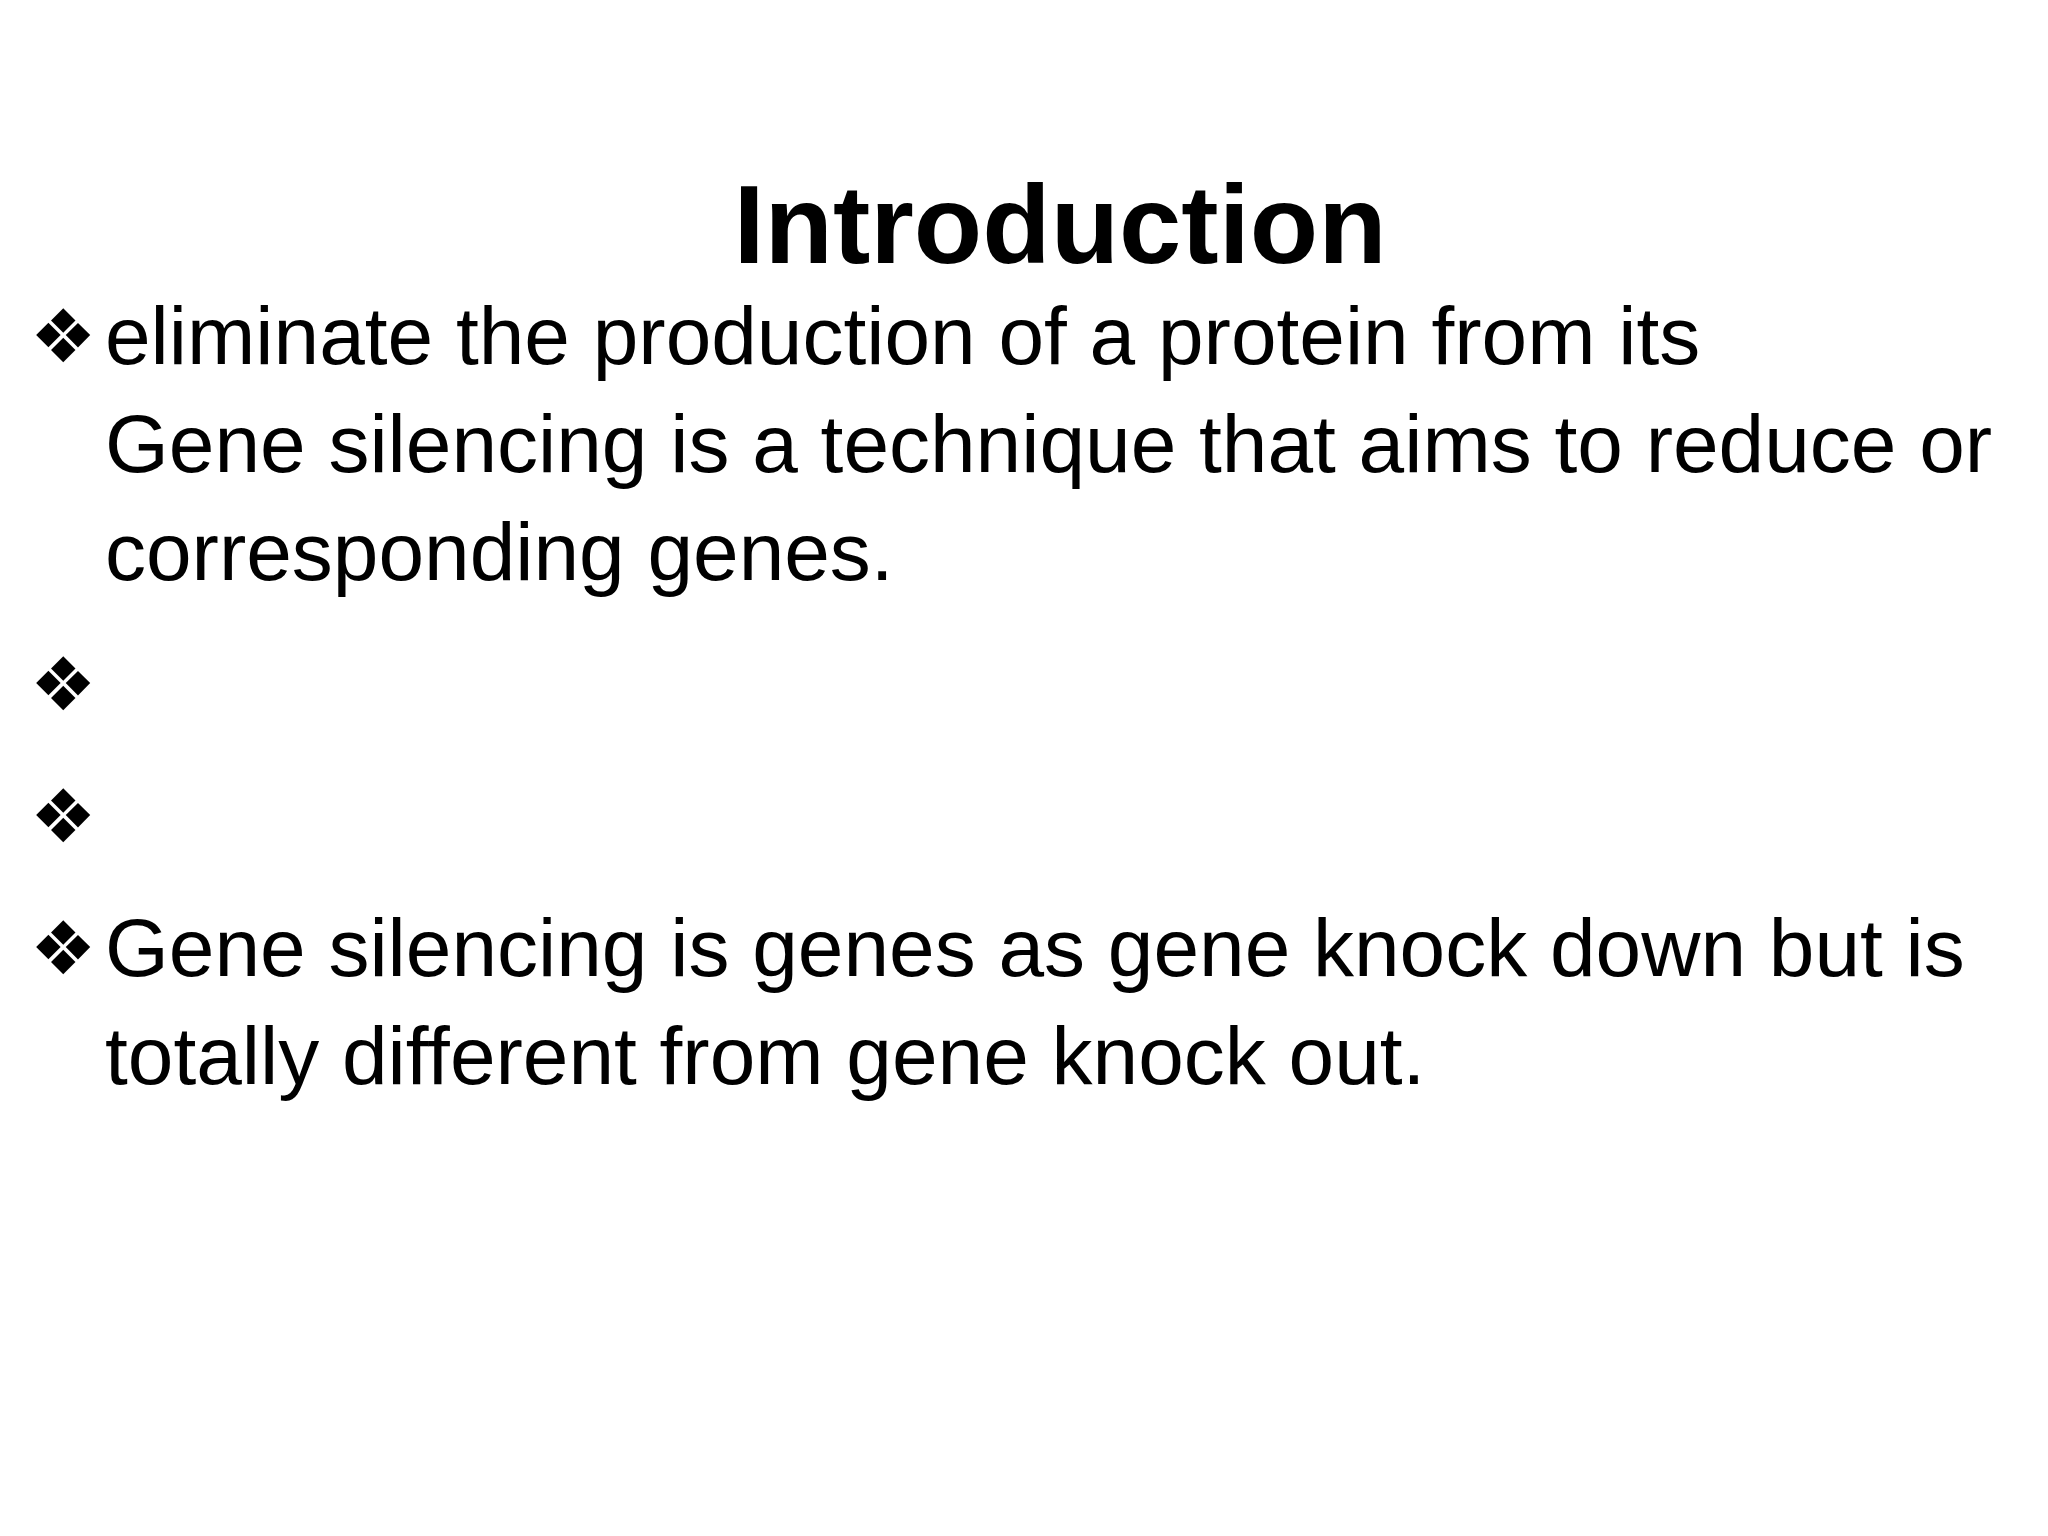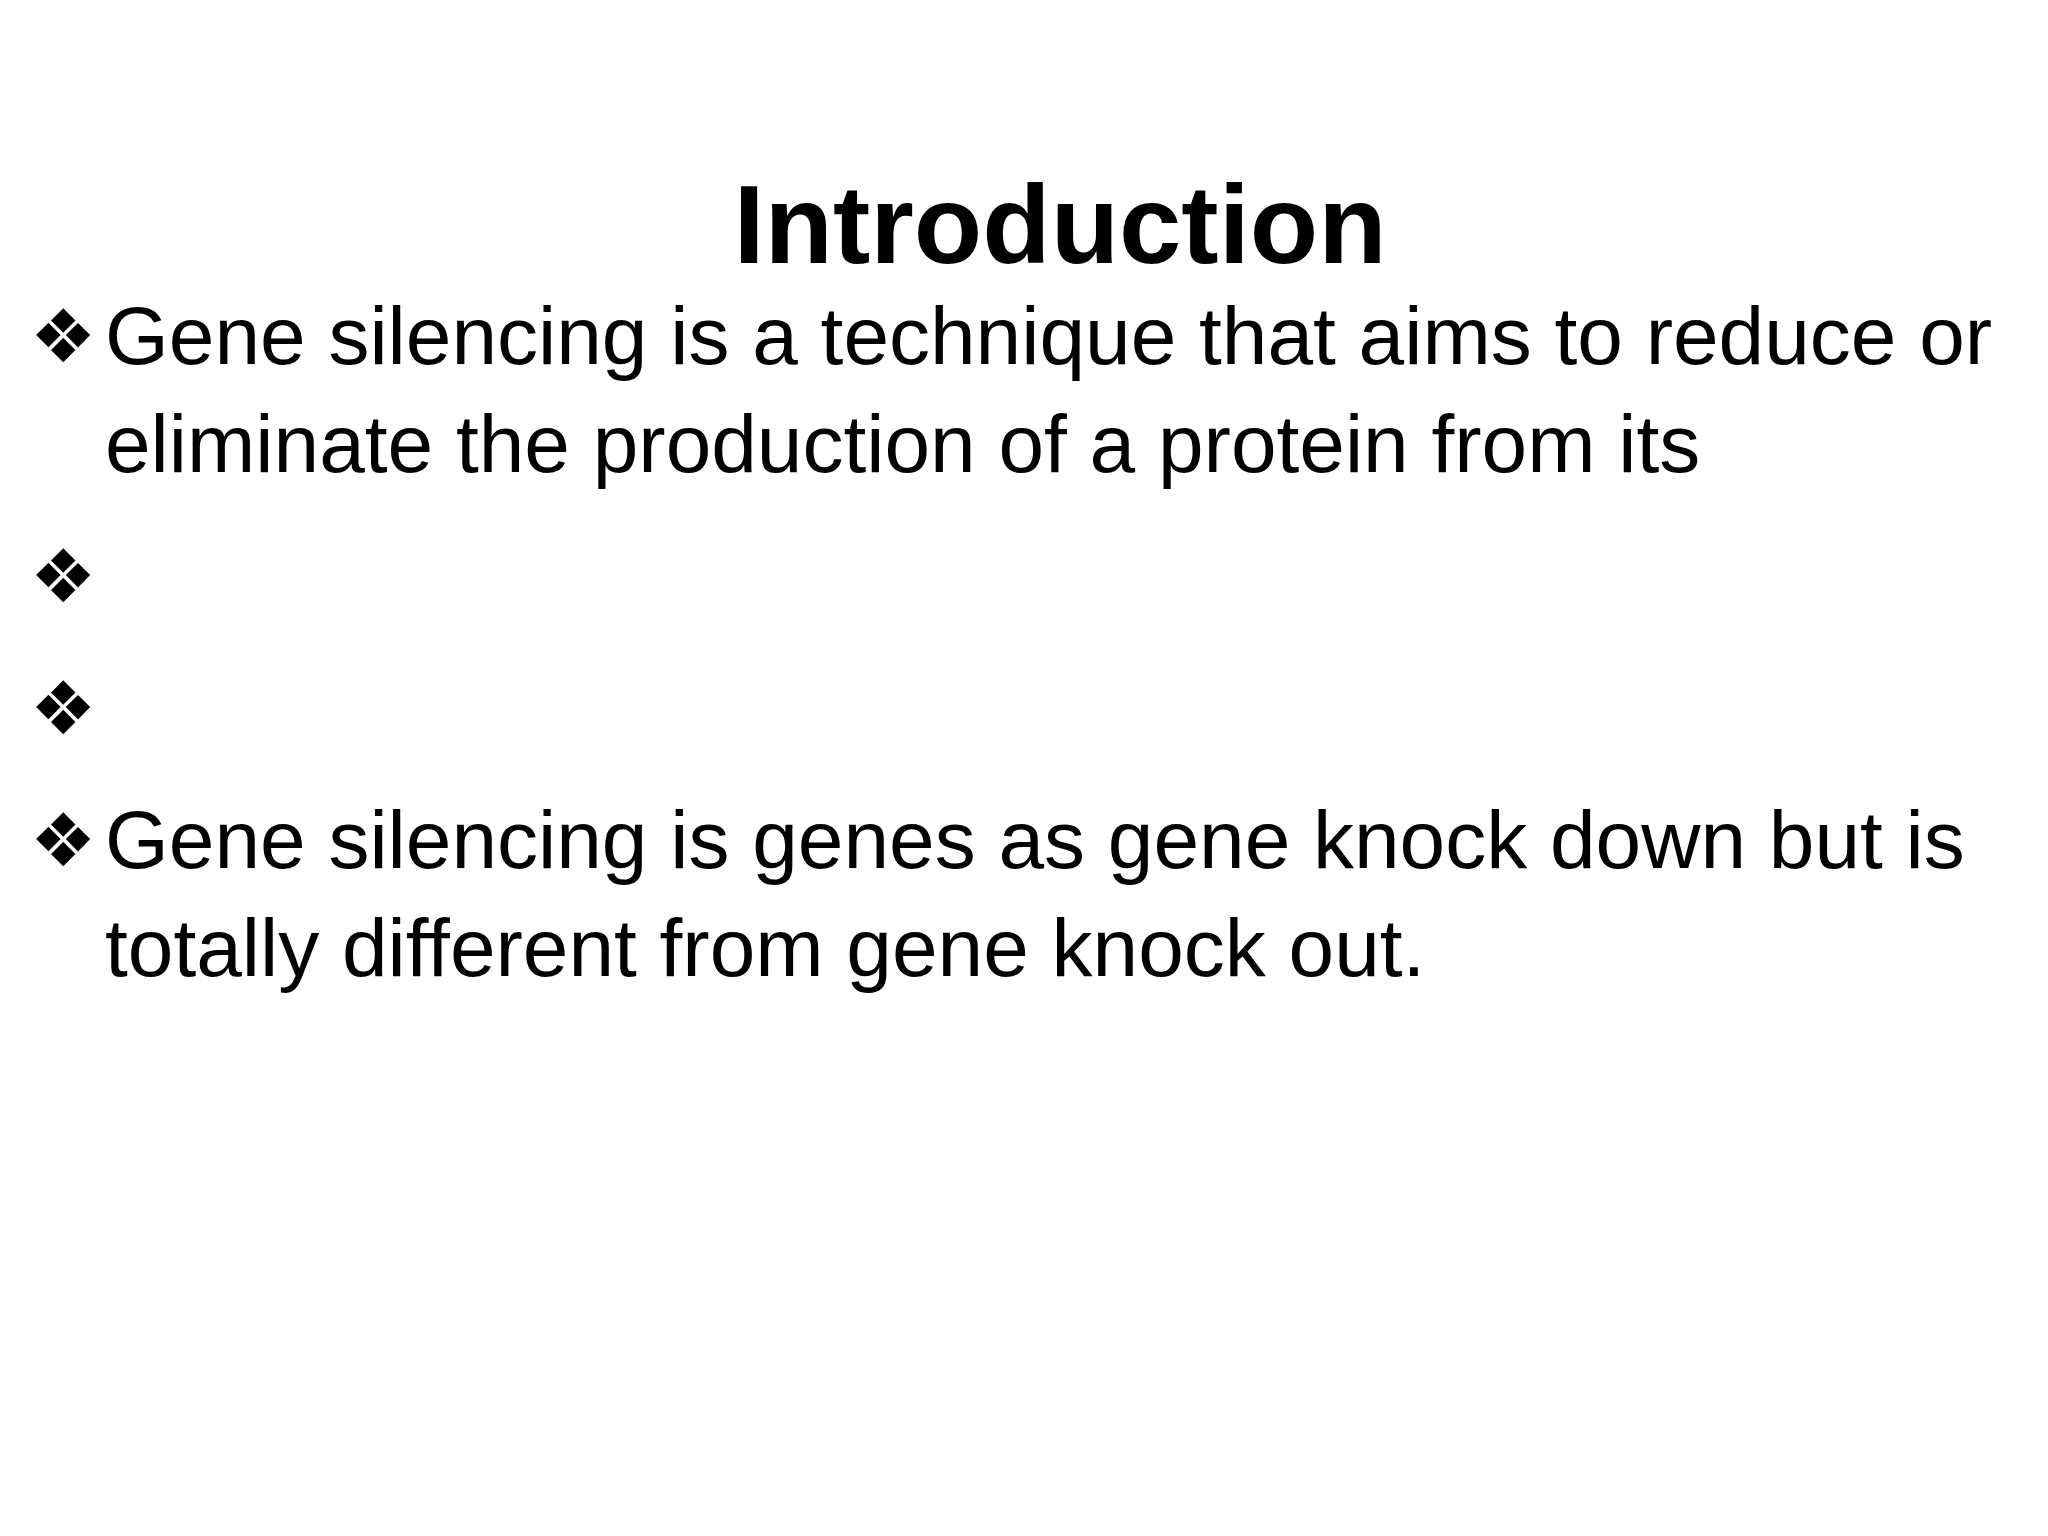--- a/index.html
+++ b/index.html
@@ -68,22 +68,23 @@
 
 <div class="slide">
 
   <h1 class="slide-title">Introduction</h1>
 
   <ul class="bullet-list">
 
     <li class="bullet-item">
       <span class="bullet-marker">❖</span>
       <div class="bullet-text">
+        <div class="bullet-line">eliminate the production of a protein from its</div>
         <div class="bullet-line">Gene silencing is a technique that aims to reduce or</div>
-        <div class="bullet-line">eliminate the production of a protein from its</div>
+        <div class="bullet-line">corresponding genes.</div>
       </div>
     </li>
 
     <li class="bullet-item">
       <span class="bullet-marker">❖</span>
       <div class="bullet-text">
       </div>
     </li>
 
     <li class="bullet-item">

